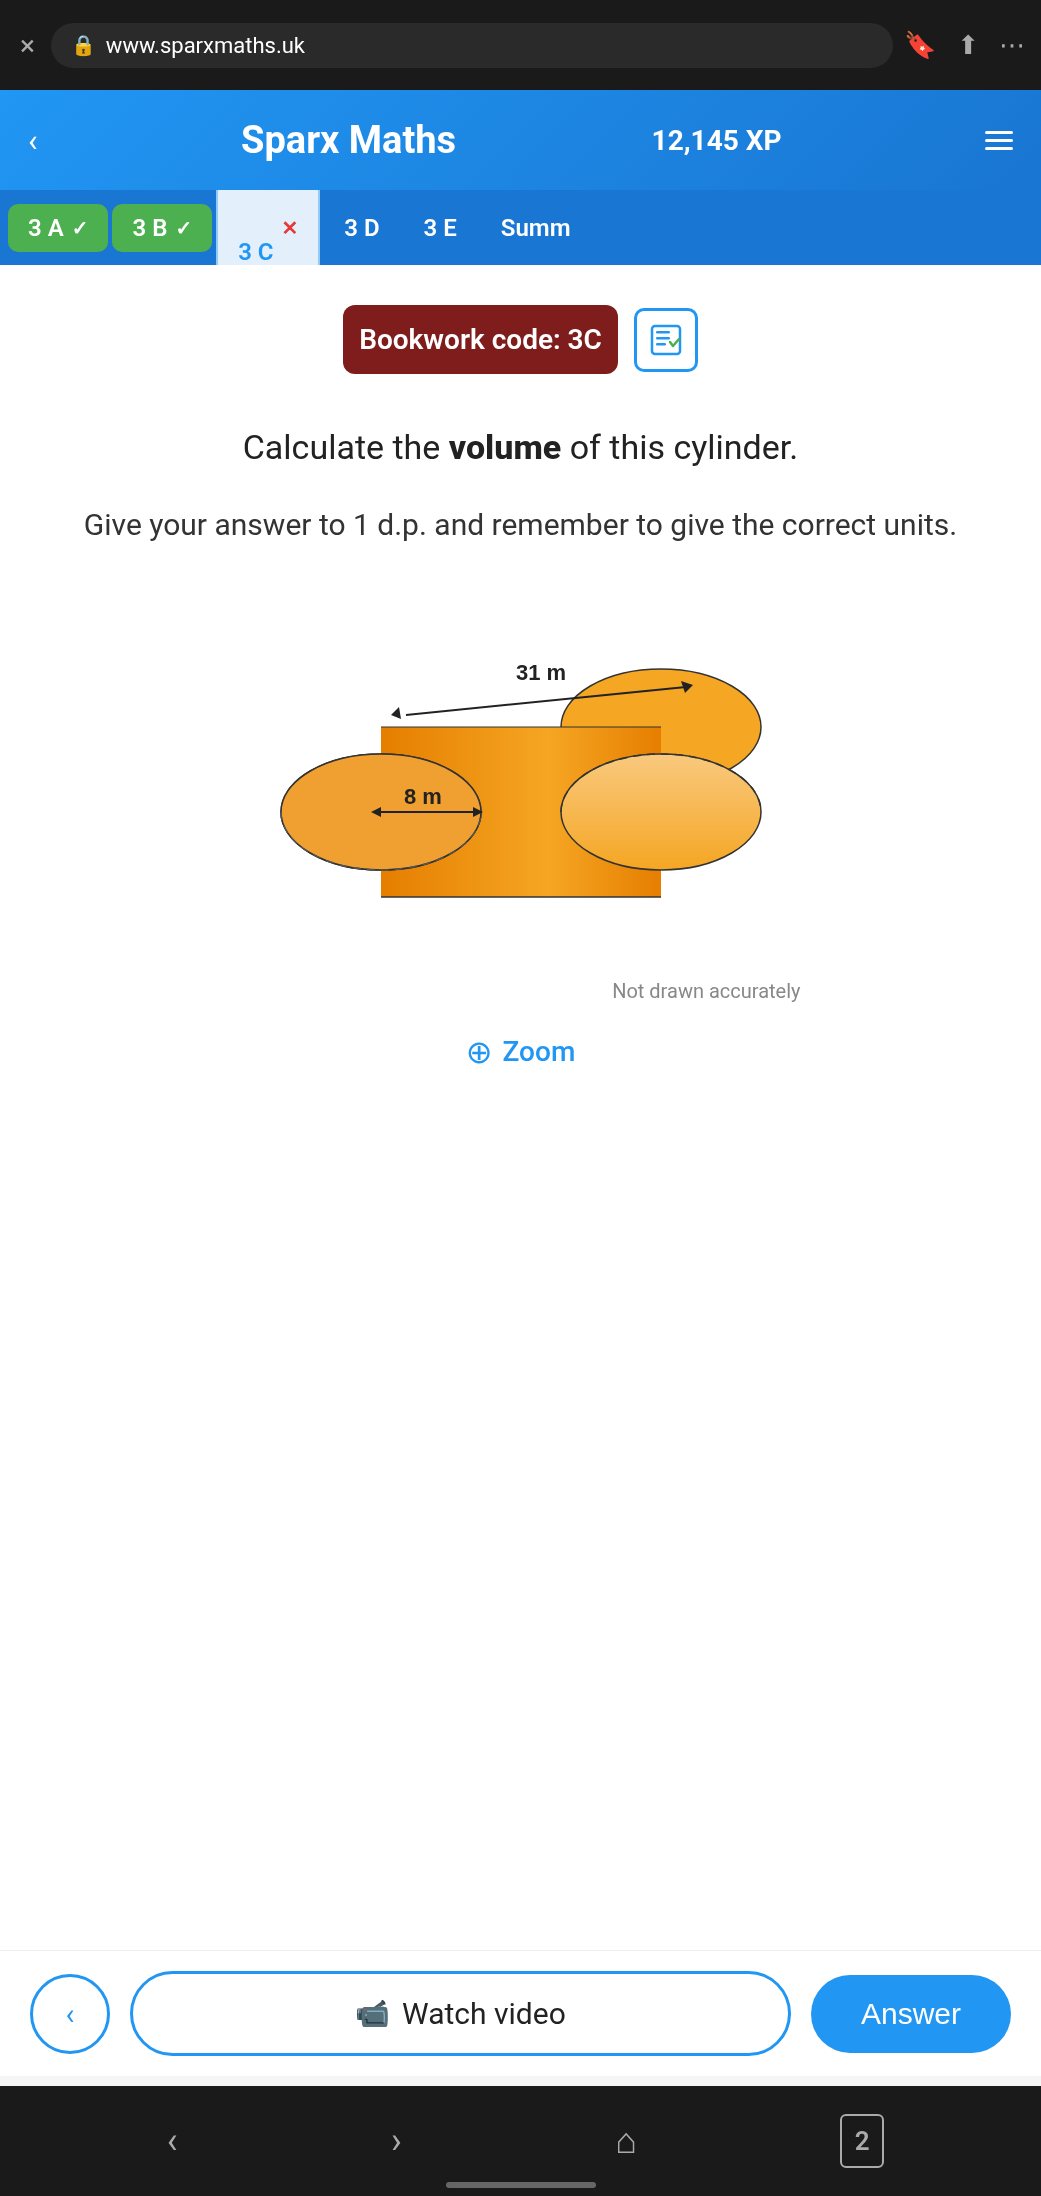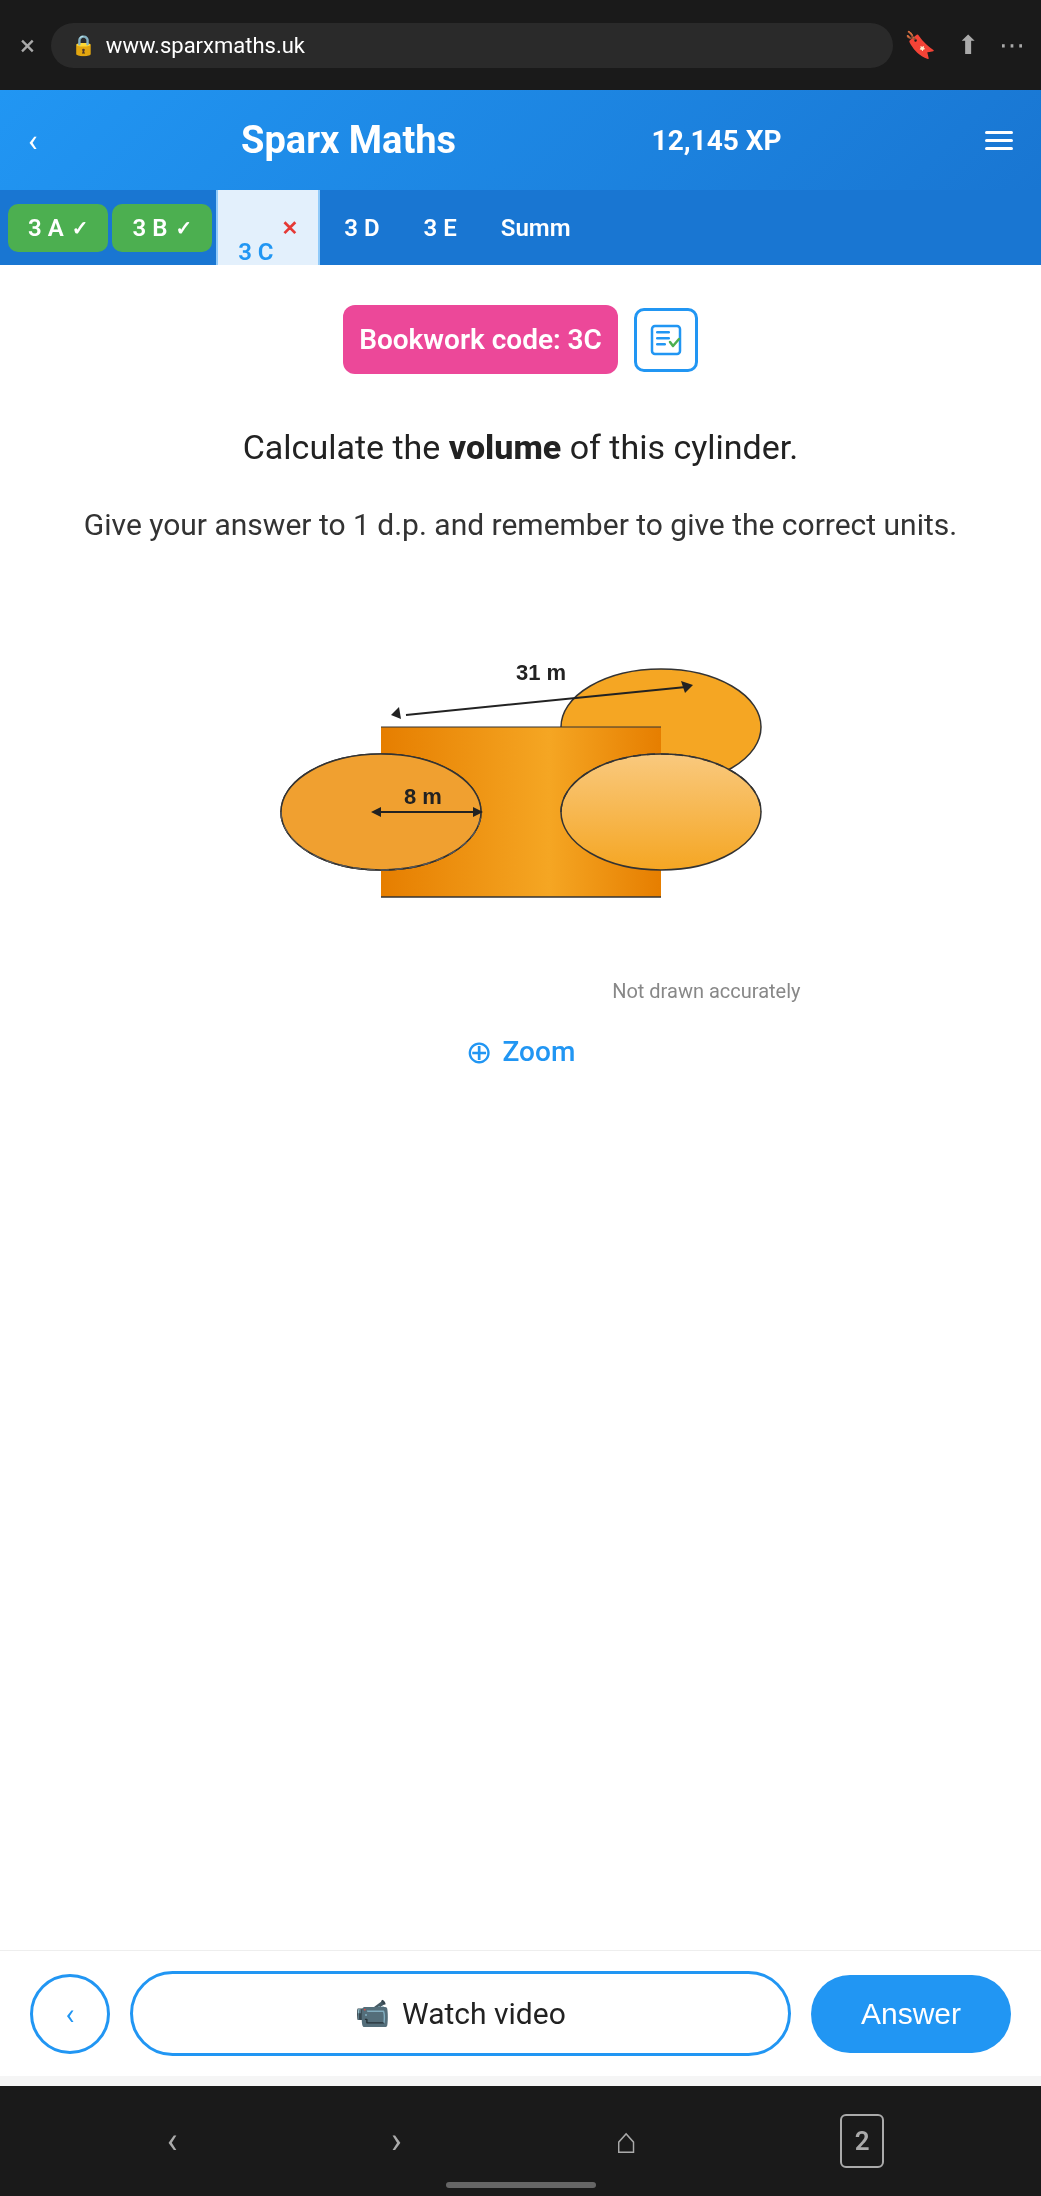--- a/index.html
+++ b/index.html
@@ -166,21 +166,21 @@
     
     .bookwork-section {
       display: flex;
       align-items: center;
       justify-content: center;
       gap: 16px;
       margin-bottom: 50px;
     }
 
     .bookwork-badge {
-      background: #ec4899;
+      background: #7f1d1d;
       color: white;
       padding: 18px 16px;
       border-radius: 12px;
       font-size: 28px;
       font-weight: 600;
     }
 
     .bookwork-icon {
       width: 64px;
       height: 64px;

